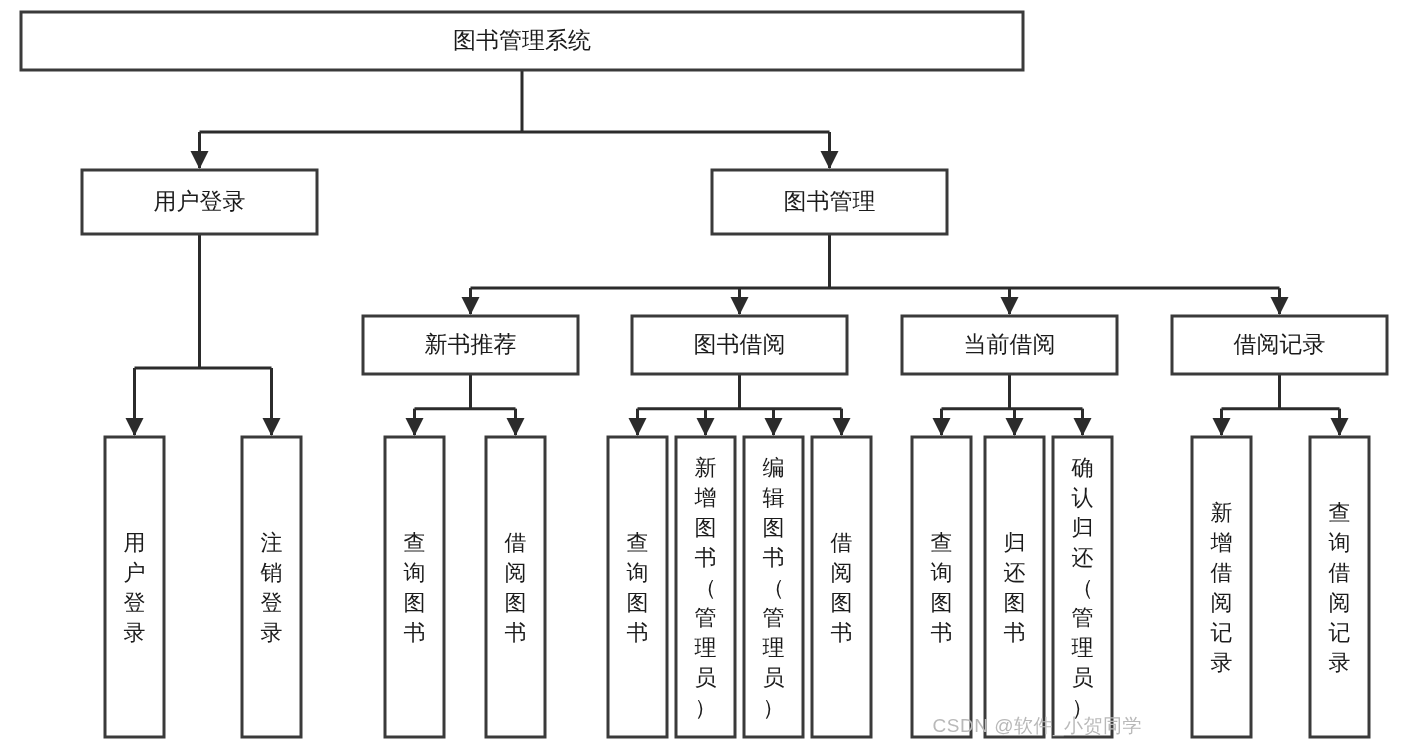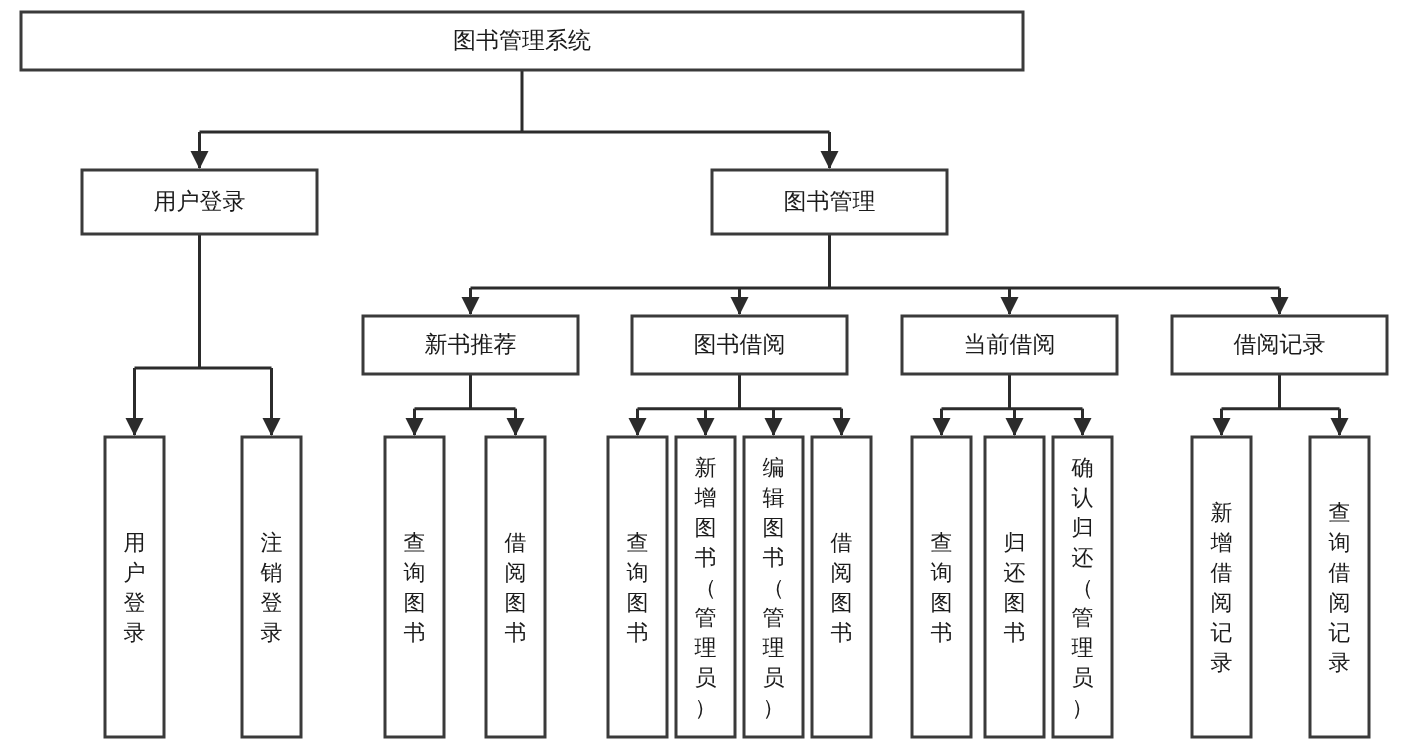--- a/index.html
+++ b/index.html
@@ -213,13 +213,14 @@
         <g>
           <rect x="1192" y="437" width="59" height="300" class="node-rect"></rect>
           <text x="1221.5" y="520.4" class="leaf-label"><tspan x="1221.5" dy="0">新</tspan><tspan x="1221.5" dy="30">增</tspan><tspan x="1221.5" dy="30">借</tspan><tspan x="1221.5" dy="30">阅</tspan><tspan x="1221.5" dy="30">记</tspan><tspan x="1221.5" dy="30">录</tspan></text>
         </g>
         <g>
           <rect x="1310" y="437" width="59" height="300" class="node-rect"></rect>
           <text x="1339.5" y="520.4" class="leaf-label"><tspan x="1339.5" dy="0">查</tspan><tspan x="1339.5" dy="30">询</tspan><tspan x="1339.5" dy="30">借</tspan><tspan x="1339.5" dy="30">阅</tspan><tspan x="1339.5" dy="30">记</tspan><tspan x="1339.5" dy="30">录</tspan></text>
         </g>
       </g>
   </svg>
+  <div class="watermark">CSDN @软件_小贺同学</div>
 </div>
 
 </body></html>

